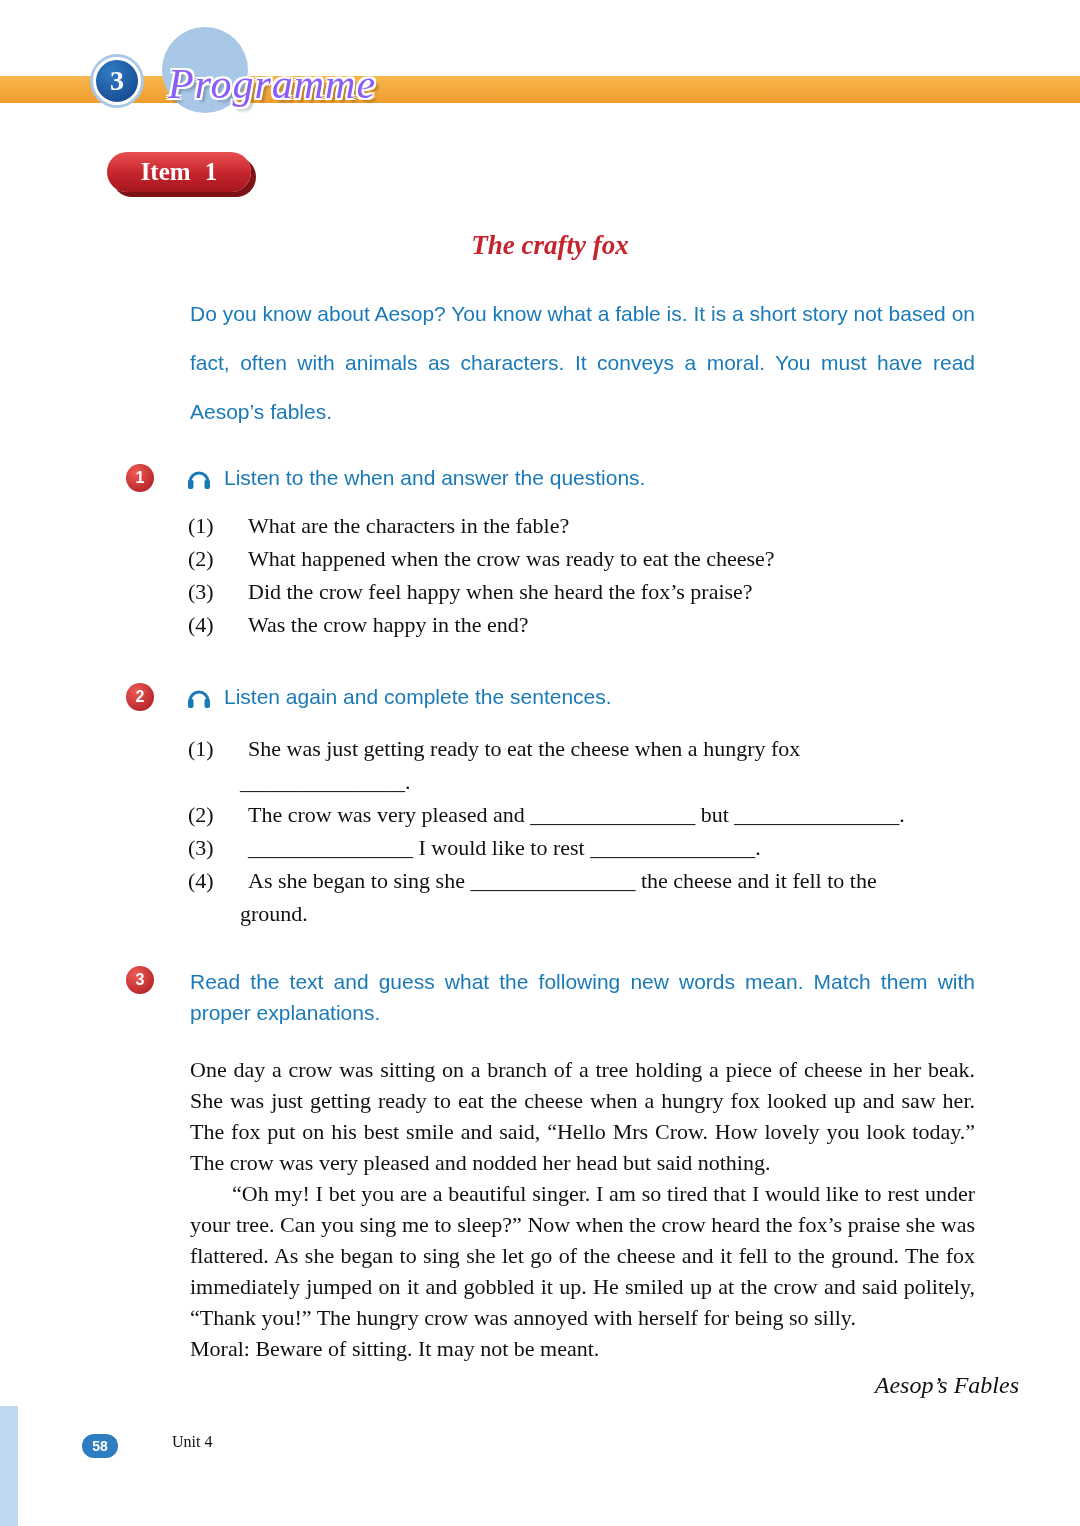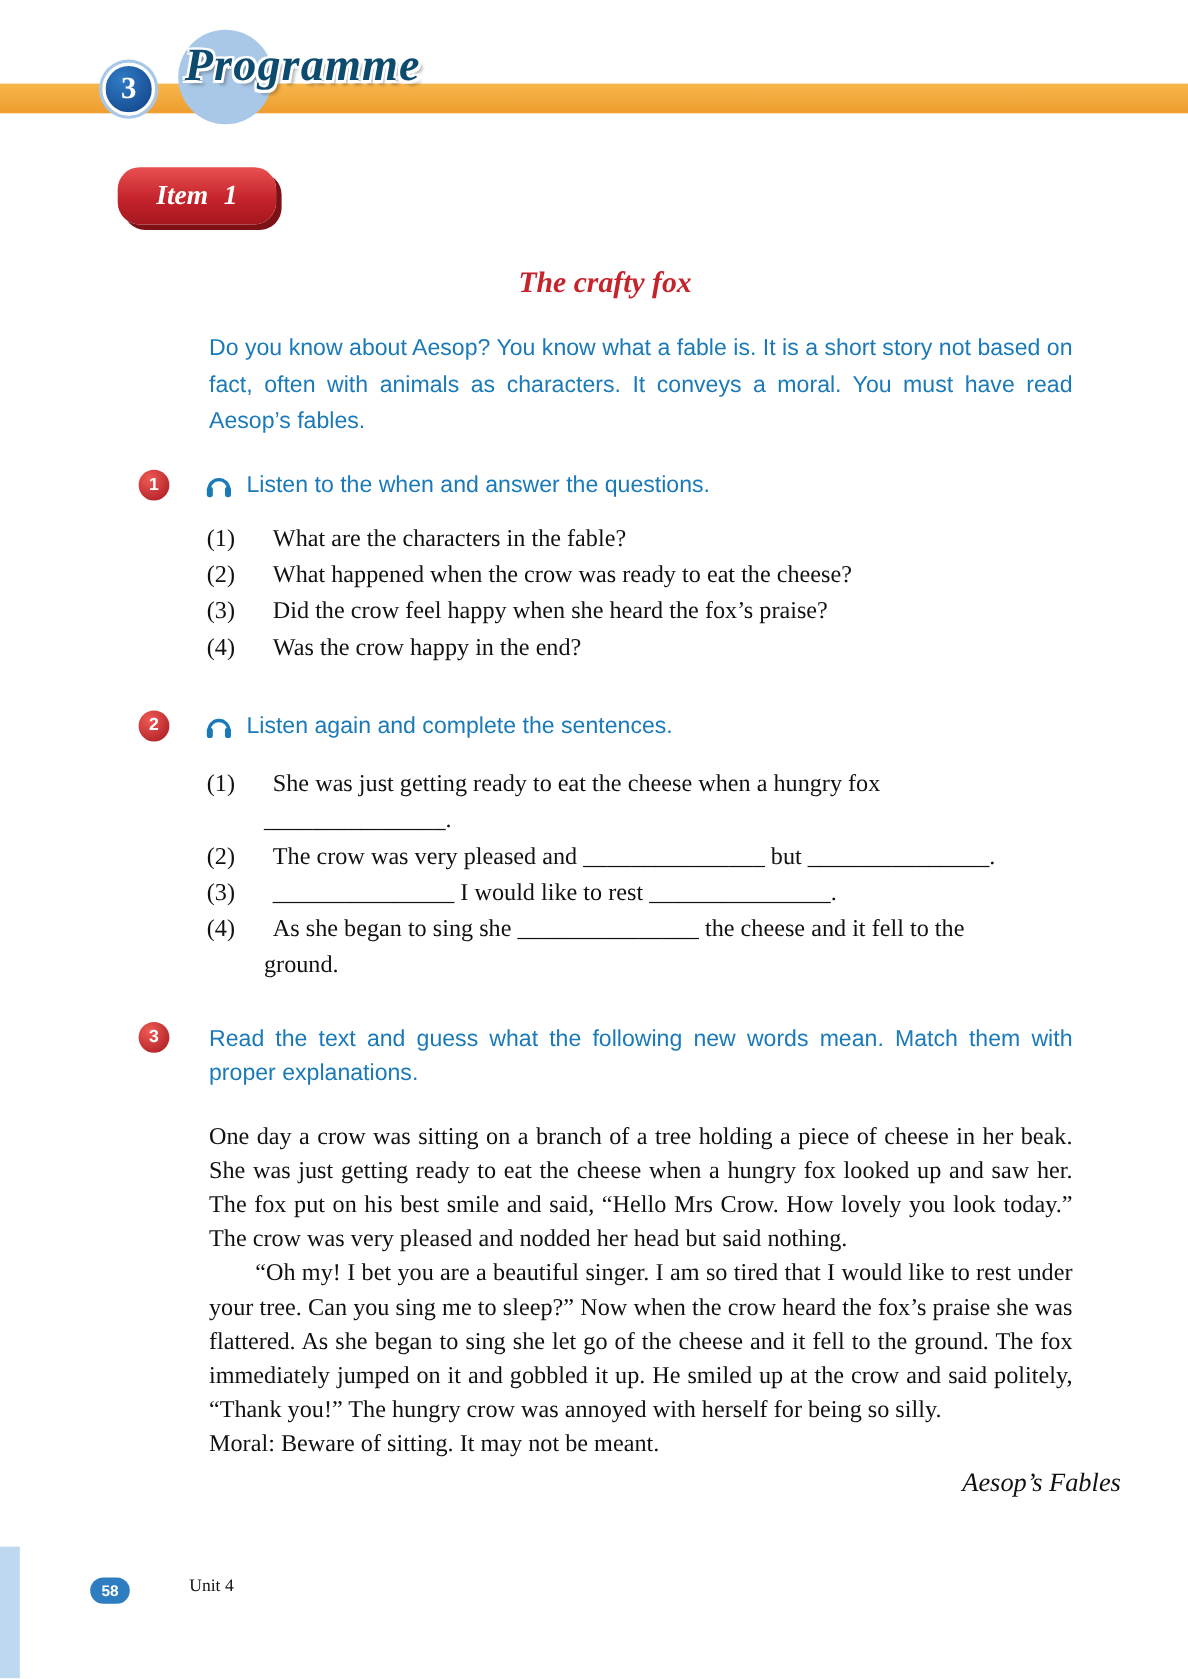--- a/index.html
+++ b/index.html
@@ -21,52 +21,52 @@
   }
   .module-circle {
     position:absolute; left:93px; top:57px; width:48px; height:48px;
     border-radius:50%;
     background:radial-gradient(circle at 35% 30%, #2f7cc4, #113f85);
     border:3px solid #ffffff; box-shadow:0 0 0 3px #a9c8e8;
     color:#fff; font-family:"Liberation Serif", serif; font-weight:bold; font-size:28px;
     display:flex; align-items:center; justify-content:center;
   }
   .module-title {
-    position:absolute; left:168px; top:36px;
-    font-family:"Liberation Serif", serif; font-weight:bold; font-style:italic;
-    font-size:42px; color:#0c4a6e; letter-spacing:1px;
+    position:absolute; left:168px; top:60px;
+    font-family:"Liberation Serif", serif; font-weight:normal; font-style:italic;
+    font-size:42px; color:#8b5cf6; letter-spacing:1px;
     text-shadow:
       2px 0 0 #fff, -2px 0 0 #fff, 0 2px 0 #fff, 0 -2px 0 #fff,
       2px 2px 0 #fff, -2px -2px 0 #fff, 2px -2px 0 #fff, -2px 2px 0 #fff,
       4px 4px 3px rgba(0,0,0,.28);
   }
 
   
   .item-badge {
-    position:absolute; left:107px; top:152px; width:144px; height:52px;
+    position:absolute; left:107px; top:152px; width:144px; height:40px;
     border-radius:20px;
     background:linear-gradient(#e85050 0%, #c5242c 55%, #a5161e 100%);
     box-shadow:5px 5px 0 #7c1216;
-    color:#fff; font-family:"Liberation Serif", serif; font-style:italic; font-weight:bold;
+    color:#fff; font-family:"Liberation Serif", serif; font-weight:bold;
     font-size:25px; word-spacing:8px;
     display:flex; align-items:center; justify-content:center;
   }
 
   
   .content { position:absolute; left:0; top:222px; width:1080px; }
 
   .title {
-    margin-top:19px; text-align:center;
+    margin-top:8px; text-align:center;
     font-family:"Liberation Serif", serif; font-weight:bold; font-style:italic;
     font-size:27px; color:#c5242c;padding-left:20px;
   }
 
   .intro {
     margin:28px 105px 0 190px;
-    font-family:"Liberation Sans", sans-serif; font-size:21px; line-height:33px;
+    font-family:"Liberation Sans", sans-serif; font-size:21px; line-height:49px;
     color:#1a7ab8; text-align:justify;
   }
 
   .task-row {
     display:flex; align-items:flex-start;
     padding-left:126px; padding-right:105px;
   }
   .task1-row { margin-top:26px; align-items:center; }
   .task2-row { margin-top:40px; align-items:center; }
   .task3-row { margin-top:36px; }

